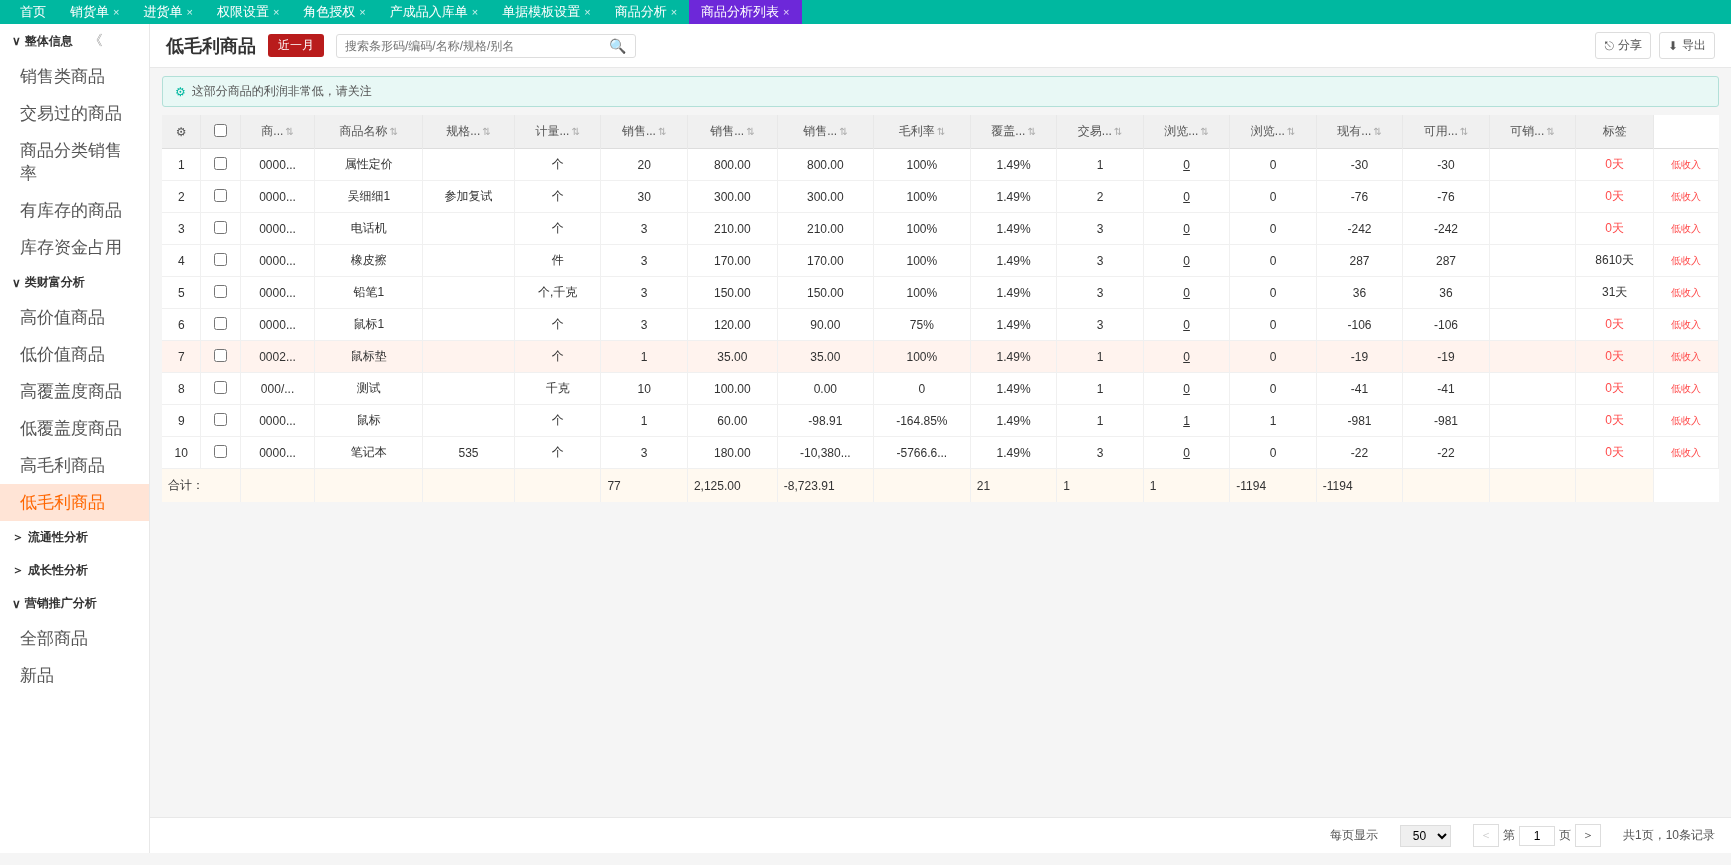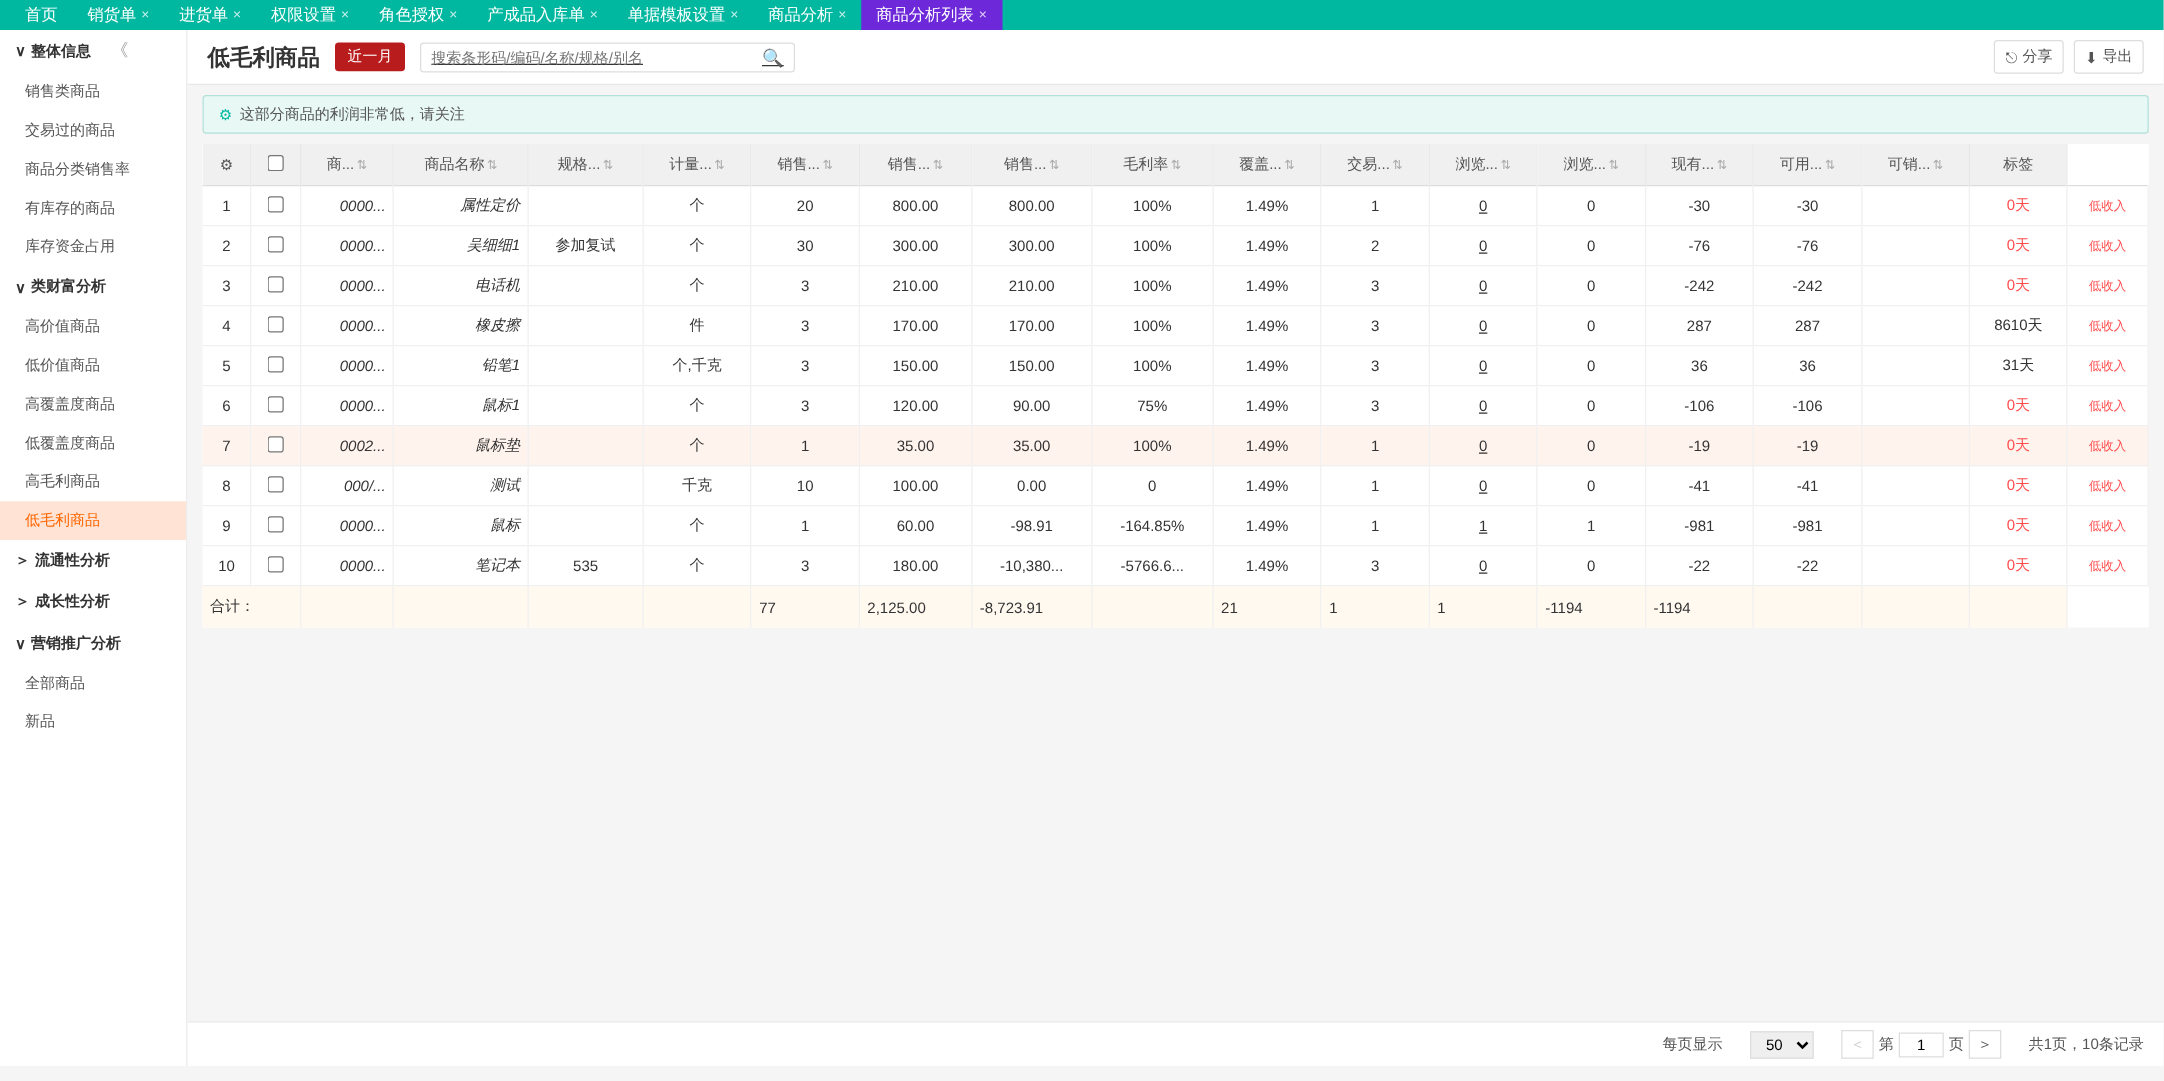--- a/index.html
+++ b/index.html
@@ -48,21 +48,21 @@
       font-size: 12px;
       cursor: pointer;
       display: flex;
       align-items: center;
       gap: 4px;
     }
     .sidebar-item {
       padding: 7px 12px 7px 20px;
       color: #555;
       cursor: pointer;
-      font-size: 12px;
+      font-size: 17px;
     }
     .sidebar-item.active { background: #ffe4d6; color: #ff6600; }
 
     
     .content {
       flex: 1;
       display: flex;
       flex-direction: column;
       overflow: hidden;
       background: #f5f5f5;
@@ -92,21 +92,20 @@
       font-size: 12px;
     }
     .search-box {
       flex: 1;
       display: flex;
       align-items: center;
       border: 1px solid #ddd;
       border-radius: 3px;
       padding: 3px 8px;
       max-width: 300px;
-      text-decoration: underline;
     }
     .search-box input {
       border: none;
       outline: none;
       font-size: 12px;
       color: #999;
       width: 100%;
     }
     .header-actions {
       margin-left: auto;
@@ -177,21 +176,21 @@
       border-bottom: 1px solid #f0f0f0;
     }
     tbody tr.highlighted { background: #fff3ee; }
     tbody td {
       padding: 7px 6px;
       text-align: center;
       color: #333;
       border-right: 1px solid #f0f0f0;
       white-space: nowrap;
     }
-    .td-left { text-align: right; font-style: italic; }
+    .td-left { text-align: center; }
     .tag-low { color: #ff4d4d; font-size: 10px; margin-left: 36px; }
     .days-zero { color: #ff4d4d; }
     .underline-link { text-decoration: underline; color: #333; cursor: pointer; }
 
     
     .total-row {
       background: #fff9f0;
       border-top: 1px solid #e8e8e8;
     }
     .total-row td {

